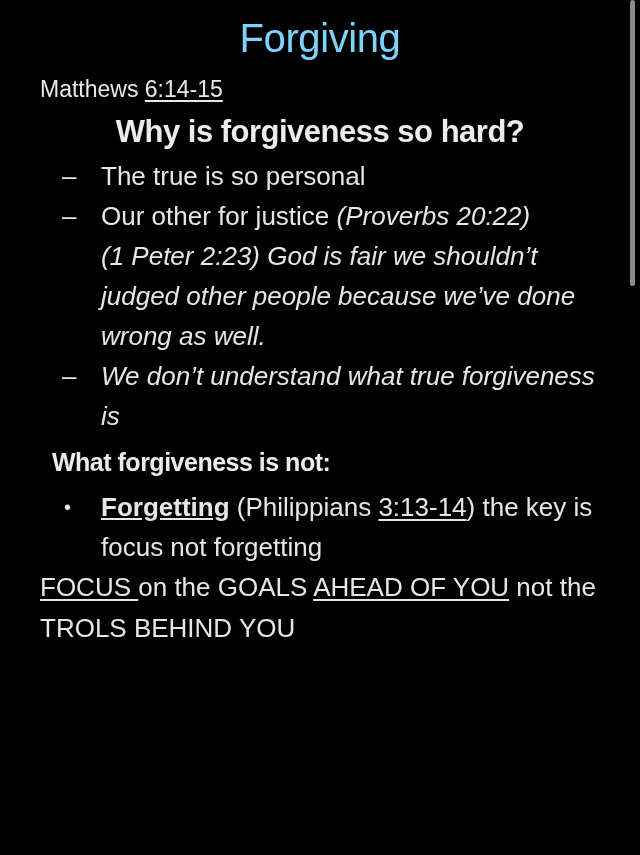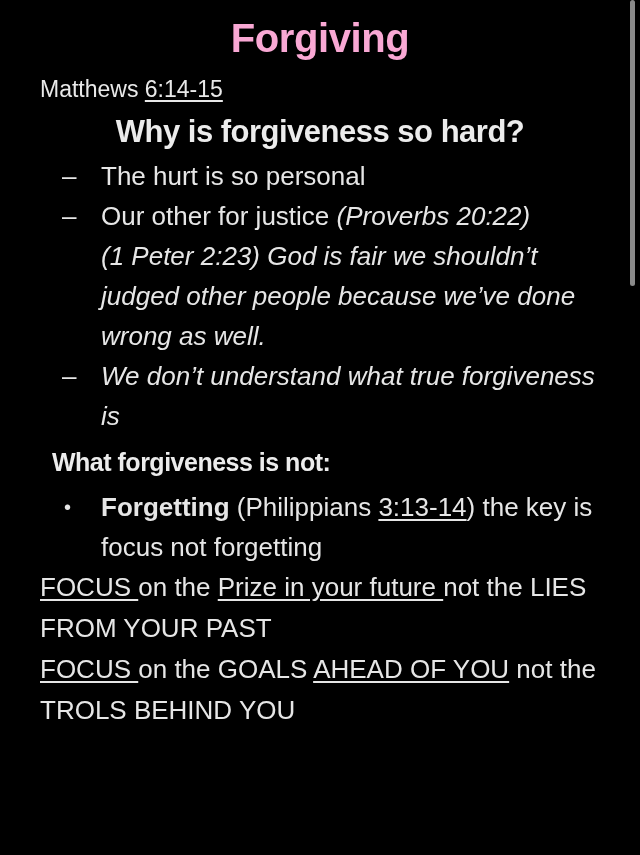--- a/index.html
+++ b/index.html
@@ -22,25 +22,25 @@
     width: 640px;
     height: 855px;
     box-sizing: border-box;
     padding: 8px 40px 0 40px;
     background: #000000;
   }
 
   .doc-title {
     text-align: center;
     font-size: 40px;
-    font-weight: bold;
+    font-weight: normal;
     line-height: 48px;
     letter-spacing: -0.4px;
     margin: 6px 0 8px 0;
-    color: #f9a8d4;
+    color: #7dd3fc;
   }
 
   .ref-line {
     font-size: 23px;
     line-height: 38px;
     margin: 0 0 2px 0;
     color: #e9e9e9;
   }
 
   .heading {
@@ -103,21 +103,21 @@
   }
 
   .plain-line {
     font-size: 26px;
     line-height: 41px;
     margin: 0;
     color: #e6e6e6;
   }
 
   .ital { font-style: italic; }
-  .bold { font-weight: bold; }
+  .bold { font-weight: bold; text-decoration: underline; }
   .und  { text-decoration: underline; text-underline-offset: 3px; }
 
   
   #scrollbar-track {
     position: absolute;
     top: 0;
     right: 5px;
     width: 5px;
     height: 855px;
     background: transparent;
@@ -142,21 +142,21 @@
   <div class="ref-line">
     <span>Matthews </span><span class="und">6:14-15</span>
   </div>
 
   <div class="heading">Why is forgiveness so hard?</div>
 
   <div class="bullet-list">
 
     <div class="bullet">
       <span class="marker">–</span>
-      <span>The hurt is so personal</span>
+      <span>The true is so personal</span>
     </div>
 
     <div class="bullet">
       <span class="marker">–</span>
       <span>Our other for justice </span><span class="ital">(Proverbs 20:22)</span>
     </div>
 
     <div class="sub-para">(1 Peter 2:23) God is fair we shouldn’t judged other people because we’ve done wrong as well.</div>
 
 
@@ -169,23 +169,20 @@
 
   <div class="heading2">What forgiveness is not:</div>
 
   <div class="bullet-list">
     <div class="bullet">
       <span class="marker dot">•</span>
       <span class="bold">Forgetting</span><span> (Philippians </span><span class="und">3:13-14</span><span>) the key is focus not forgetting</span>
     </div>
   </div>
 
-  <div class="plain-line">
-    <span class="und">FOCUS </span><span>on the </span><span class="und">Prize in your future </span><span>not the LIES FROM YOUR PAST</span>
-  </div>
 
   <div class="plain-line">
     <span class="und">FOCUS </span><span>on the GOALS </span><span class="und">AHEAD OF YOU</span><span> not the TROLS BEHIND YOU</span>
   </div>
 
 </div>
 
 <div id="scrollbar-track">
   <div id="scrollbar-thumb"></div>
 </div>

